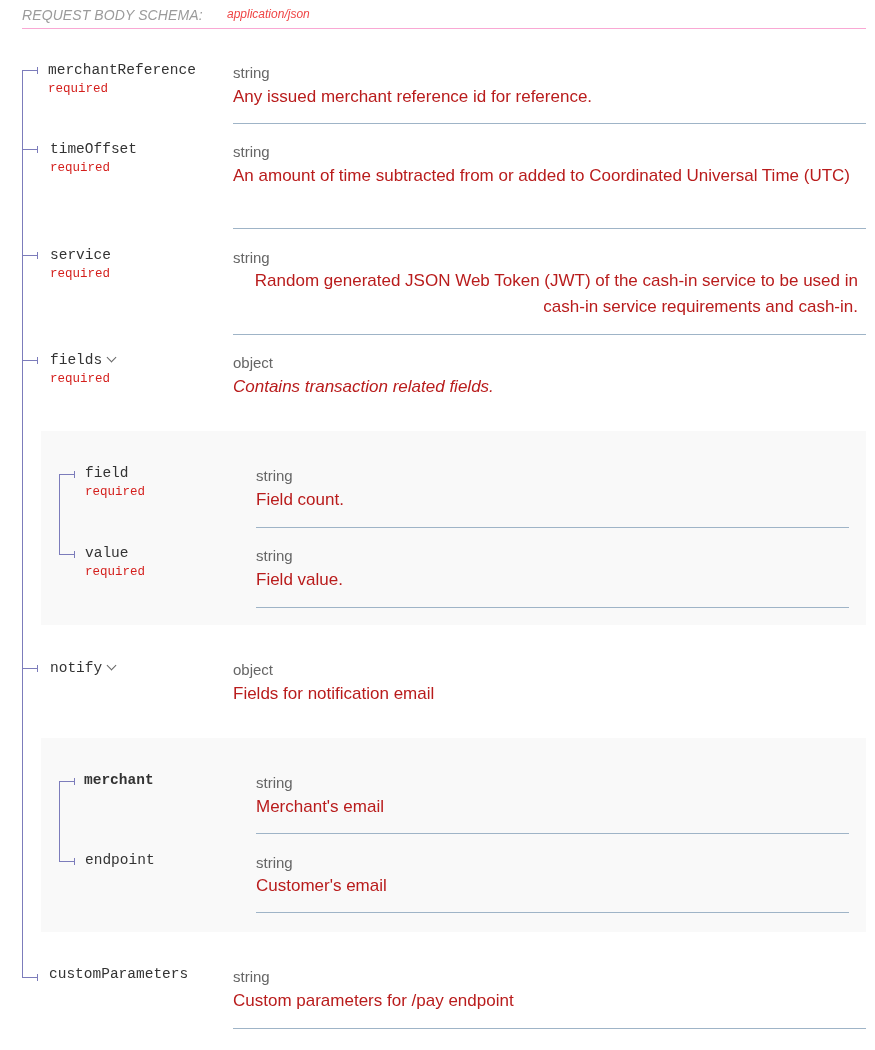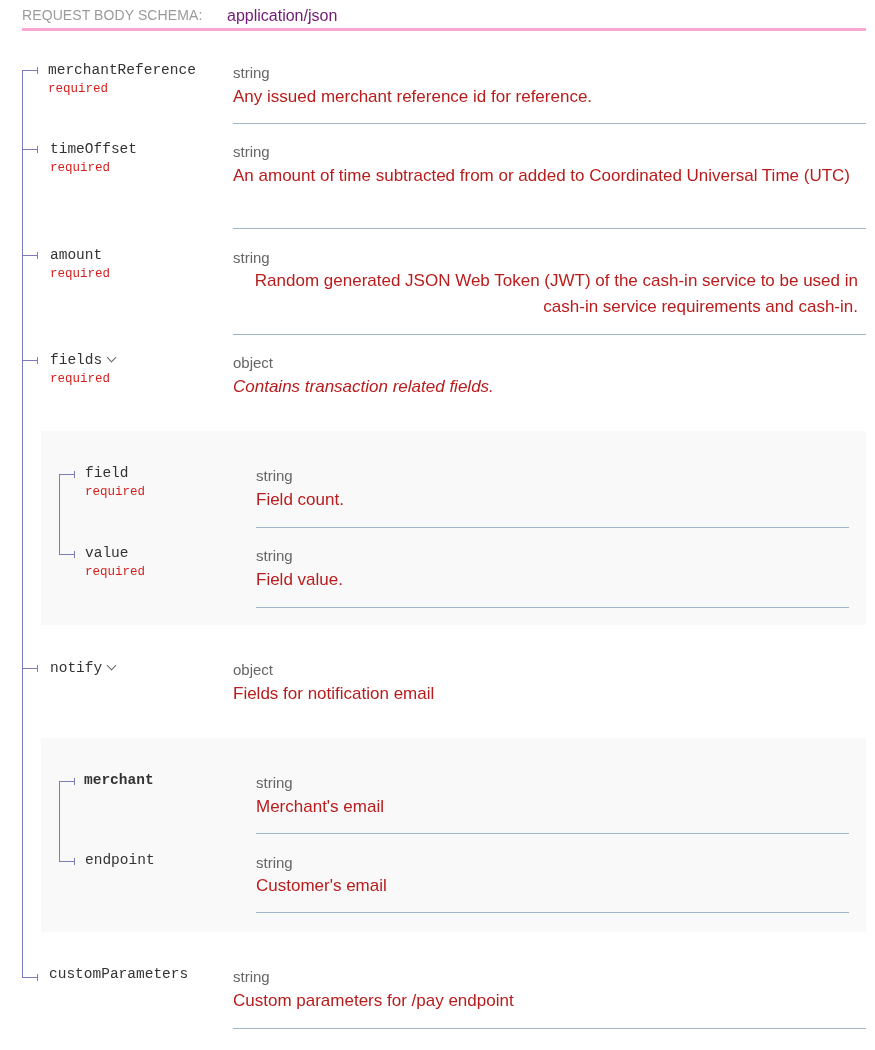--- a/index.html
+++ b/index.html
@@ -1,20 +1,20 @@
 <!DOCTYPE html>
 <html><head>
 <meta charset="utf-8">
 <style>
   html, body { margin:0; padding:0; background:#ffffff; }
   body { width:875px; height:1050px; position:relative; overflow:hidden; font-family:"Liberation Sans", sans-serif; color:#333333; }
 
-  .header { position:absolute; left:22px; top:0; width:844px; height:28px; border-bottom:3px solid #f9a8d4; }
+  .header { position:absolute; left:22px; top:0; width:844px; height:28px; border-bottom:1px solid #f9a8d4;font-style:italic; }
   .header-label { position:absolute; left:0; top:7px; font-size:14px; color:#9b9b9b; letter-spacing:0.1px; }
-  .header-value { position:absolute; left:205px; top:7px; font-size:16px; color:#701a75; }
+  .header-value { position:absolute; left:205px; top:7px; font-size:12px; color:#ef4444; }
 
   .tree-line { position:absolute; background:#7c7cbb; width:1px; }
   .tick { position:absolute; height:1px; background:#7c7cbb; }
   .tickcap { position:absolute; width:1px; height:7px; background:#7c7cbb; }
 
   .prop-name { position:absolute; font-family:"Liberation Mono", monospace; font-size:14.5px; color:#333333; white-space:nowrap; }
   .req { position:absolute; font-family:"Liberation Mono", monospace; font-size:12.5px; color:#d41f1c; }
   .chev { display:inline-block; width:6px; height:6px; border-right:1.3px solid #666; border-bottom:1.3px solid #666; transform:rotate(45deg); margin-left:6px; position:relative; top:-3px; }
 
   .type { position:absolute; font-size:15px; color:#666666; }
@@ -49,21 +49,21 @@
   <span class="prop-name" style="left:50px; top:141px;">timeOffset</span>
   <span class="req" style="left:50px; top:161px;">required</span>
   <span class="type" style="left:233px; top:143px;">string</span>
   <span class="desc" style="left:233px; top:163px; width:620px;">An amount of time subtracted from or added to Coordinated Universal Time (UTC)</span>
   <div class="divider" style="left:233px; top:228px; width:633px;"></div>
 </div>
 
 <div>
   <div class="tick" style="left:22px; top:255px; width:15px;"></div>
   <div class="tickcap" style="left:37px; top:252px;"></div>
-  <span class="prop-name" style="left:50px; top:247px;">amount</span>
+  <span class="prop-name" style="left:50px; top:247px;">service</span>
   <span class="req" style="left:50px; top:267px;">required</span>
   <span class="type" style="left:233px; top:249px;">string</span>
   <span class="desc" style="left:233px; top:268px; width:625px;text-align:right;">Random generated JSON Web Token (JWT) of the cash-in service to be used in cash-in service requirements and cash-in.</span>
   <div class="divider" style="left:233px; top:334px; width:633px;"></div>
 </div>
 
 <div>
   <div class="tick" style="left:22px; top:360px; width:15px;"></div>
   <div class="tickcap" style="left:37px; top:357px;"></div>
   <span class="prop-name" style="left:50px; top:352px; cursor:pointer;">

